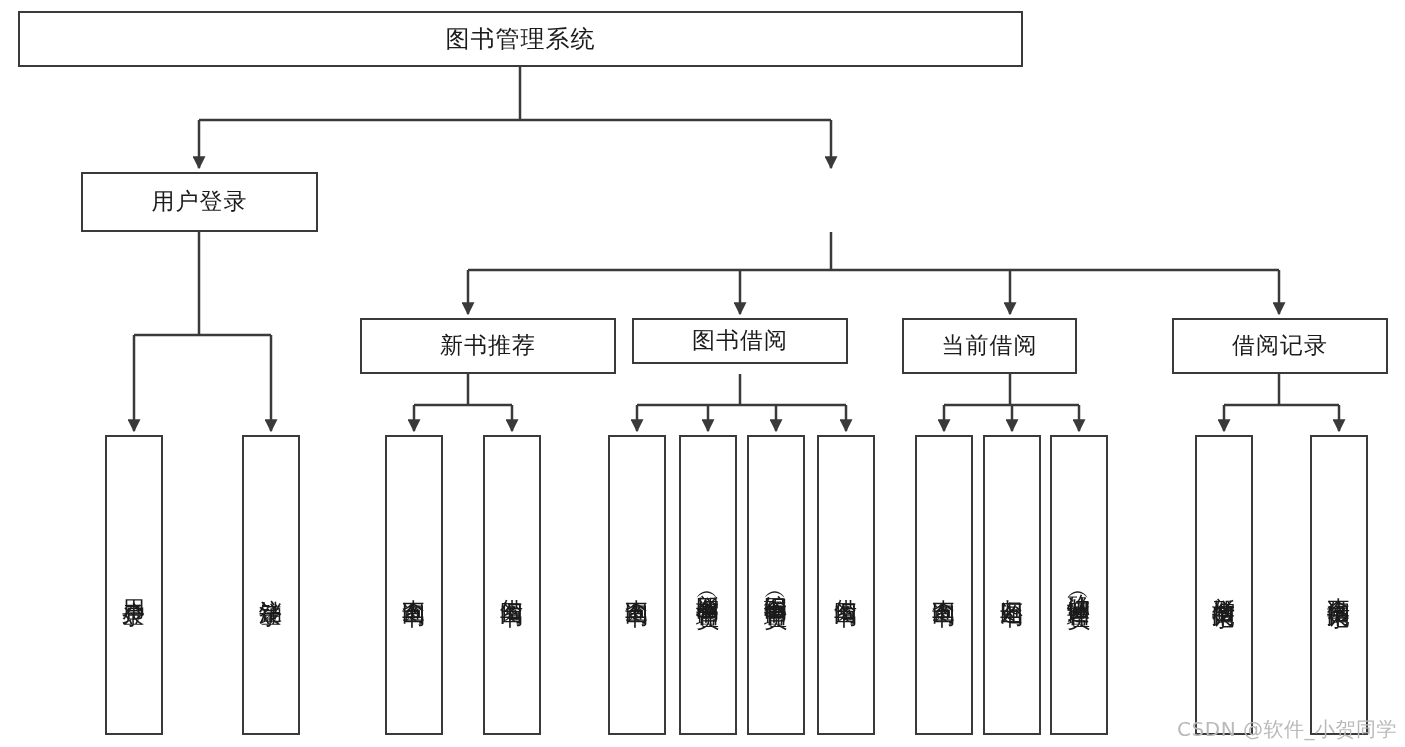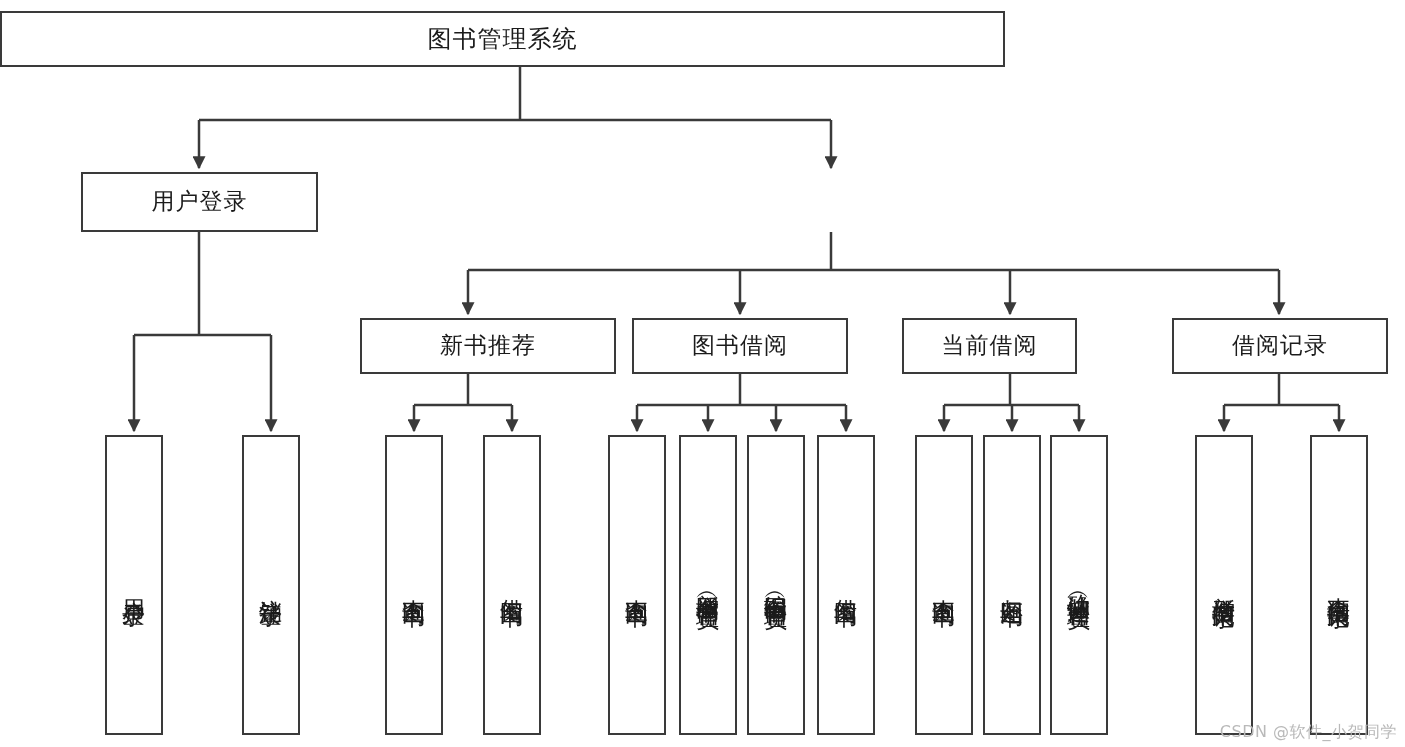--- a/index.html
+++ b/index.html
@@ -56,21 +56,21 @@
     left: 0;
     top: 0;
     width: 1405px;
     height: 747px;
     pointer-events: none;
   }
   .watermark {
     position: absolute;
     right: 8px;
     bottom: 4px;
-    font-size: 16px;
+    font-size: 20px;
     color: #b9b9b9;
     white-space: nowrap;
     letter-spacing: 0.5px;
     font-family: "DejaVu Sans", "Liberation Sans", sans-serif;
   }
 </style>
 </head>
 <body>
 
 <div id="canvas">
@@ -116,32 +116,32 @@
     <path d="M 944 405 L 944 431" stroke="#3a3a3a" stroke-width="2.5" fill="none" marker-end="url(#arrow)"></path>
     <path d="M 1012 405 L 1012 431" stroke="#3a3a3a" stroke-width="2.5" fill="none" marker-end="url(#arrow)"></path>
     <path d="M 1079 405 L 1079 431" stroke="#3a3a3a" stroke-width="2.5" fill="none" marker-end="url(#arrow)"></path>
 
     <path d="M 1279 374 L 1279 405" stroke="#3a3a3a" stroke-width="2.5" fill="none"></path>
     <path d="M 1224 405 L 1339 405" stroke="#3a3a3a" stroke-width="2.5" fill="none"></path>
     <path d="M 1224 405 L 1224 431" stroke="#3a3a3a" stroke-width="2.5" fill="none" marker-end="url(#arrow)"></path>
     <path d="M 1339 405 L 1339 431" stroke="#3a3a3a" stroke-width="2.5" fill="none" marker-end="url(#arrow)"></path>
   </svg>
 
-  <div class="node horiz root" style="left:0; top:11px; width:1005px; height:56px;">
+  <div class="node horiz root" style="left:18px; top:11px; width:1005px; height:56px;">
     <span>图书管理系统</span>
   </div>
 
   <div class="node horiz" style="left:81px; top:172px; width:237px; height:60px;">
     <span>用户登录</span>
   </div>
 
   <div class="node horiz" style="left:360px; top:318px; width:256px; height:56px;">
     <span>新书推荐</span>
   </div>
-  <div class="node horiz" style="left:632px; top:318px; width:216px; height:56px;">
+  <div class="node horiz" style="left:632px; top:318px; width:216px; height:46px;">
     <span>图书借阅</span>
   </div>
   <div class="node horiz" style="left:902px; top:318px; width:175px; height:56px;">
     <span>当前借阅</span>
   </div>
   <div class="node horiz" style="left:1172px; top:318px; width:216px; height:56px;">
     <span>借阅记录</span>
   </div>
 
   <div class="node vert" style="left:105px; top:435px; width:58px; height:300px;">

